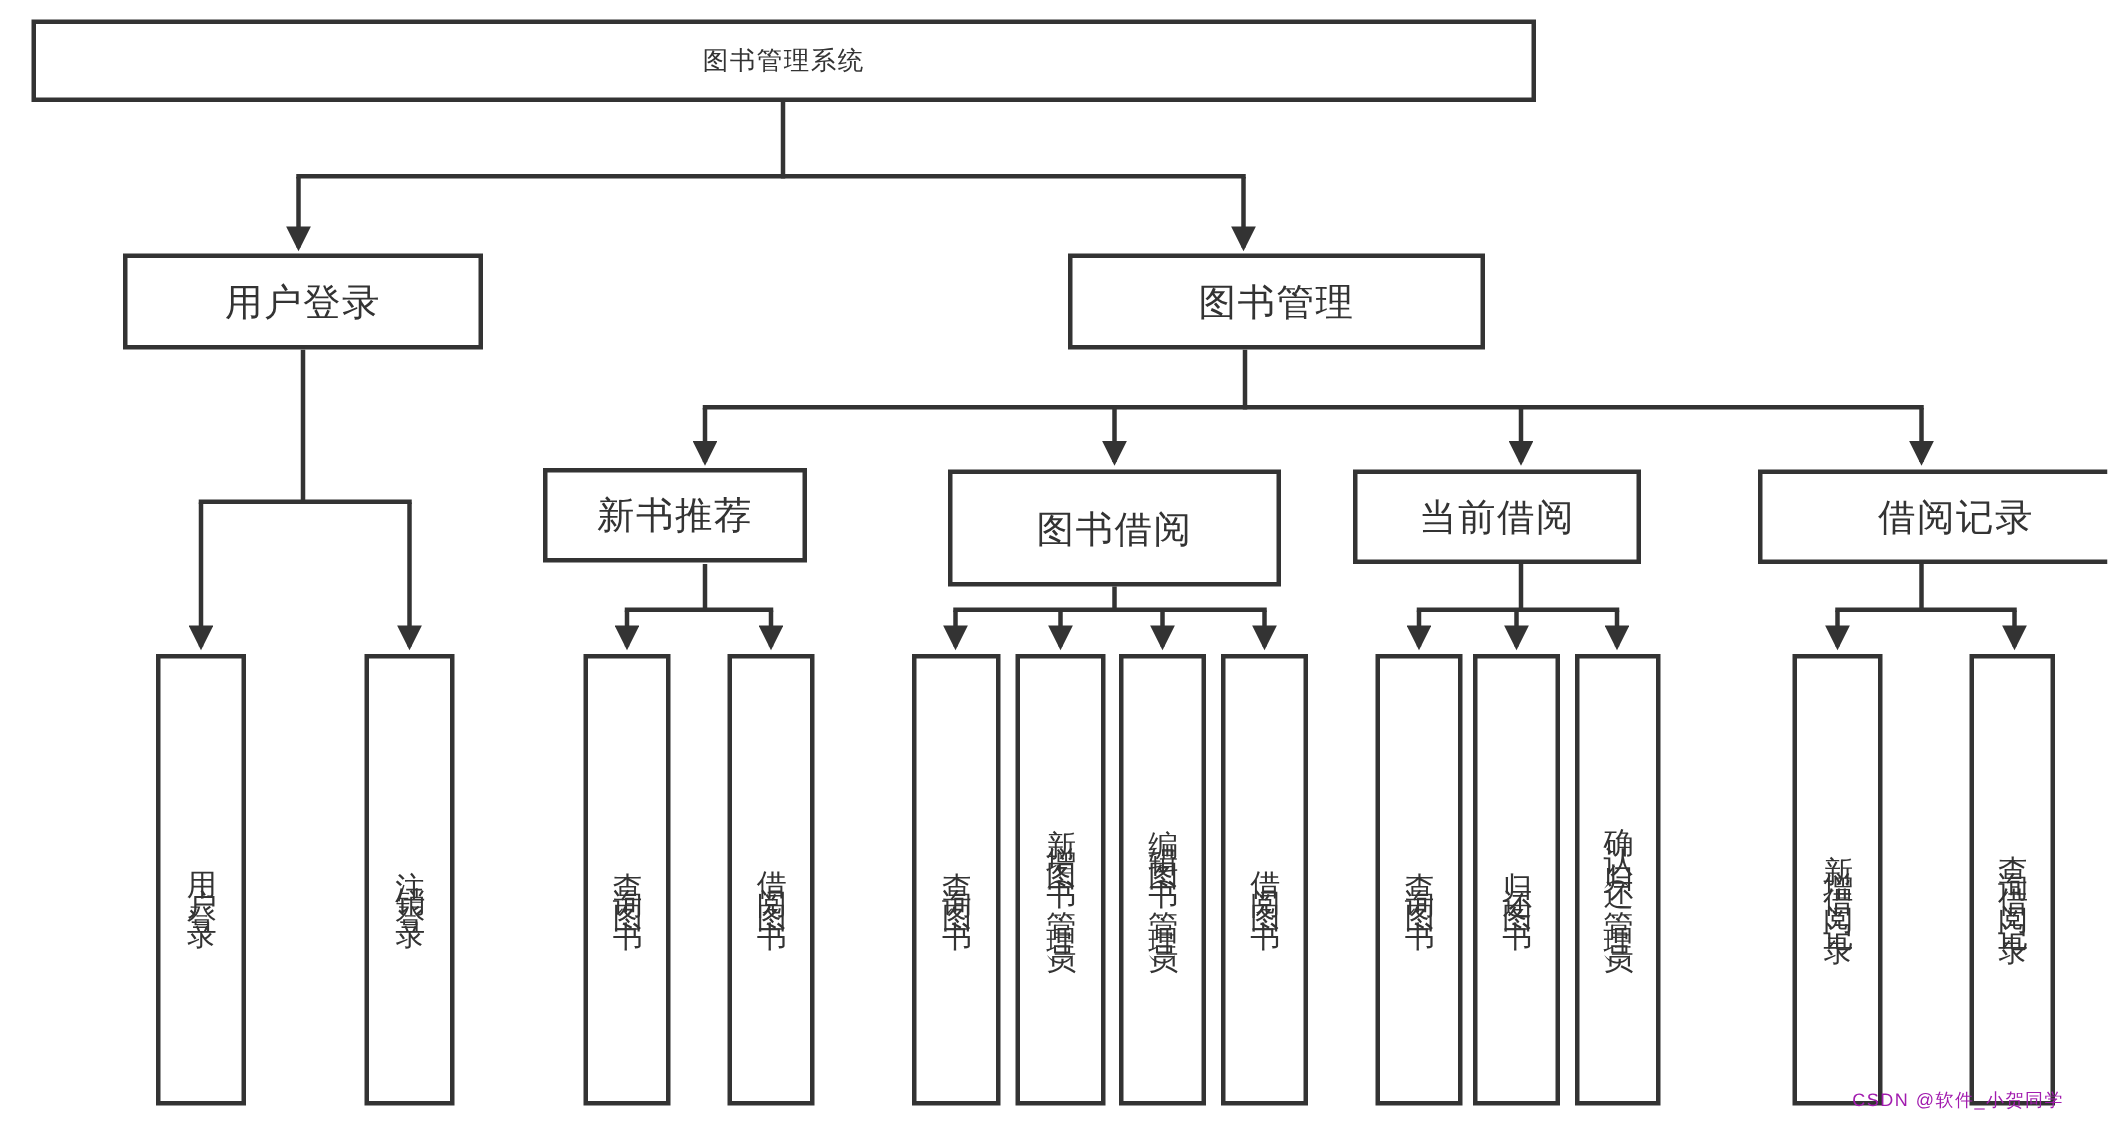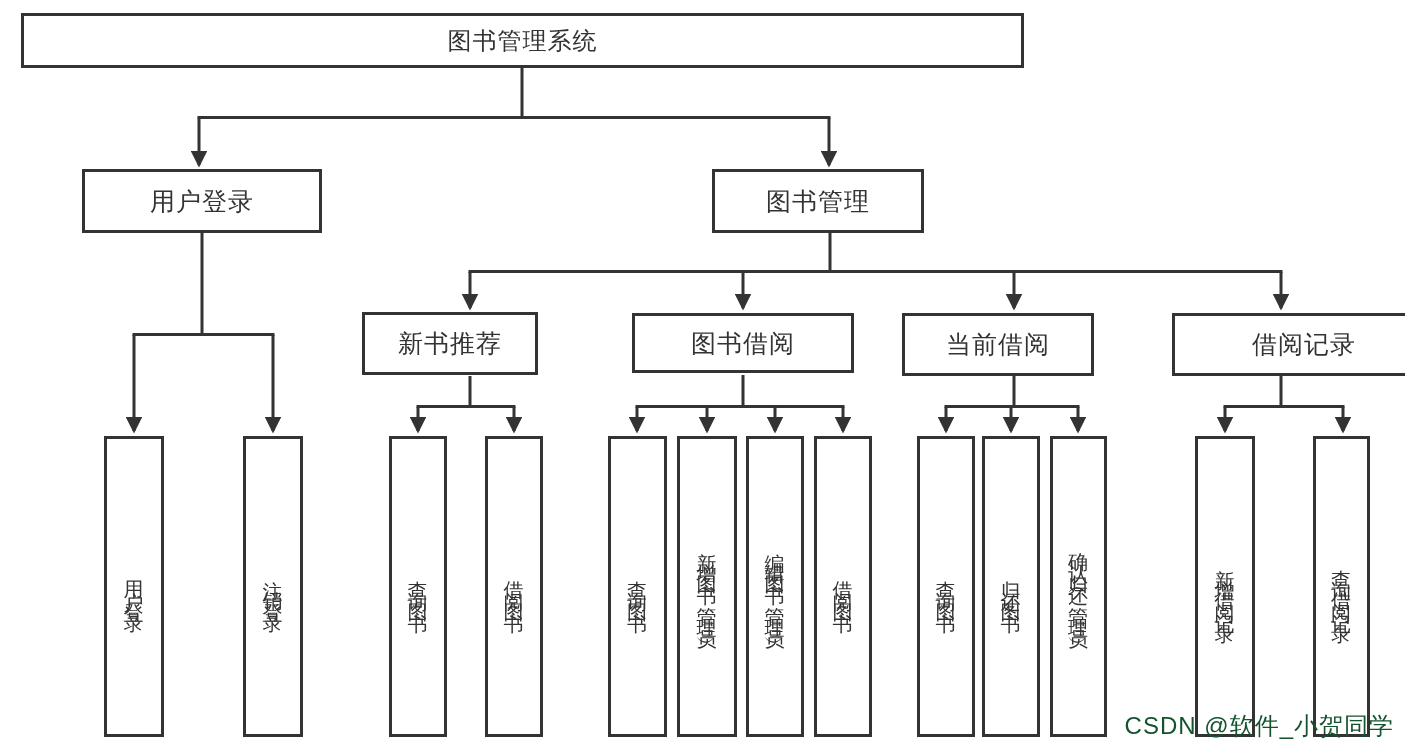--- a/index.html
+++ b/index.html
@@ -16,34 +16,34 @@
     box-sizing:border-box;
     border:3px solid #333333;
     background:#ffffff;
     display:flex;
     align-items:center;
     justify-content:center;
     color:#333333;
     text-align:center;
   }
   .h{font-size:25px;letter-spacing:1px;white-space:nowrap;}
-  .root{font-size:24px;}
+  .root{font-size:17px;}
   .v{
     writing-mode:vertical-lr;
     text-orientation:mixed;
     font-size:20px;
     letter-spacing:11px;
     line-height:1;
   }
   .watermark{
     position:absolute;
-    right:11px;
+    right:29px;
     bottom:5px;
-    font-size:24px;
-    color:#14532d;
+    font-size:12px;
+    color:#a21caf;
     letter-spacing:1px;
     z-index:5;
     white-space:nowrap;
   }
 </style>
 </head>
 <body>
 
 <div id="stage">
 
@@ -93,24 +93,24 @@
       <line x1="1281" y1="375" x2="1281" y2="408"></line>
       <line x1="1223.5" y1="406.5" x2="1344.5" y2="406.5"></line>
       <line x1="1225" y1="407" x2="1225" y2="431" marker-end="url(#arw)"></line>
       <line x1="1343" y1="407" x2="1343" y2="431" marker-end="url(#arw)"></line>
     </g>
   </svg>
 
   <div class="node h root" style="left:21px;top:13px;width:1003px;height:55px">图书管理系统</div>
 
   <div class="node h" style="left:82px;top:169px;width:240px;height:64px">用户登录</div>
-  <div class="node h" style="left:712px;top:169px;width:212px;height:64px">图书管理</div>
+  <div class="node h" style="left:712px;top:169px;width:278px;height:64px">图书管理</div>
 
   <div class="node h" style="left:362px;top:312px;width:176px;height:63px">新书推荐</div>
-  <div class="node h" style="left:632px;top:313px;width:222px;height:60px">图书借阅</div>
+  <div class="node h" style="left:632px;top:313px;width:222px;height:78px">图书借阅</div>
   <div class="node h" style="left:902px;top:313px;width:192px;height:63px">当前借阅</div>
   <div class="node h" style="left:1172px;top:313px;width:264px;height:63px">借阅记录</div>
 
   <div class="node v" style="left:104px;top:436px;width:60px;height:301px">用户登录</div>
   <div class="node v" style="left:243px;top:436px;width:60px;height:301px">注销登录</div>
 
   <div class="node v" style="left:389px;top:436px;width:58px;height:301px">查询图书</div>
   <div class="node v" style="left:485px;top:436px;width:58px;height:301px">借阅图书</div>
 
   <div class="node v" style="left:608px;top:436px;width:59px;height:301px">查询图书</div>

